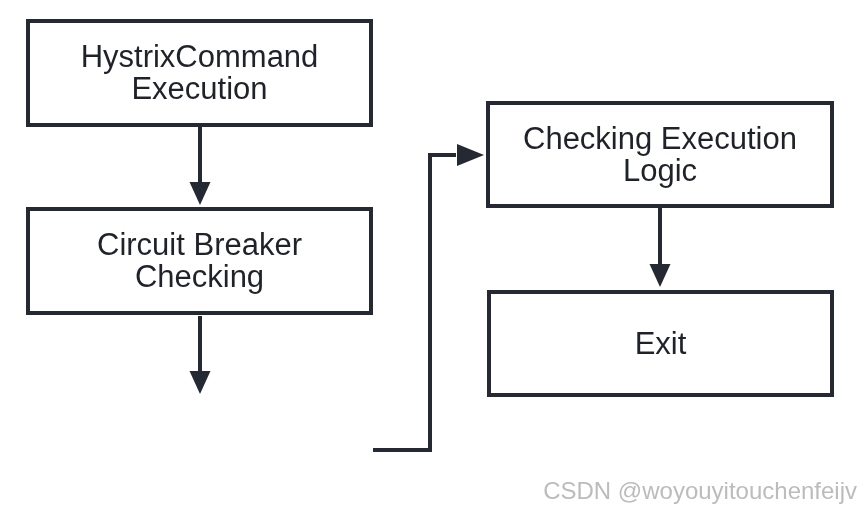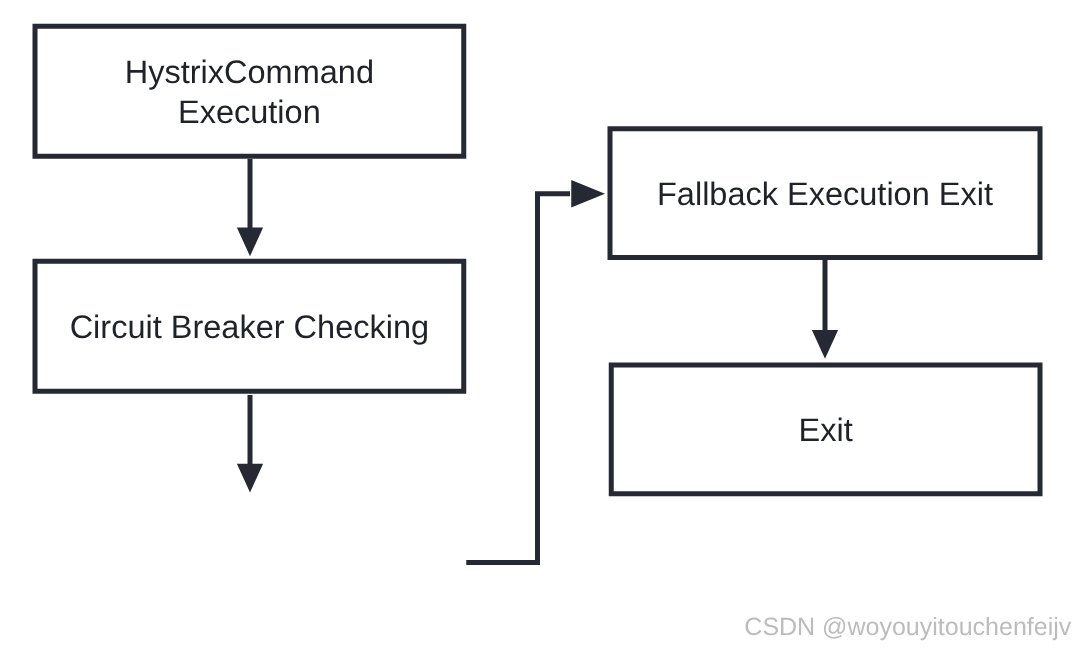--- a/index.html
+++ b/index.html
@@ -35,34 +35,34 @@
   }
   .node {
     position: absolute;
     background: var(--background);
     border: 4px solid var(--line);
     display: flex;
     align-items: center;
     justify-content: center;
     text-align: center;
     color: var(--text);
-    font-size: 26px;
+    font-size: 31px;
     line-height: 32px;
   }
   .node-label { white-space: pre-line; }
   .node-hystrix  { left: 26px;  top: 19px;  width: 347px; height: 108px; }
   .node-circuit  { left: 26px;  top: 207px; width: 347px; height: 108px; }
   .node-isopen   { left: 26px;  top: 396px; width: 347px; height: 110px; }
   .node-fallback { left: 486px; top: 101px; width: 348px; height: 107px; }
   .node-exit     { left: 487px; top: 290px; width: 347px; height: 107px; }
   .watermark {
     position: absolute;
     right: 11px;
-    top: 491px;
-    font-size: 20px;
+    top: 477px;
+    font-size: 24px;
     color: var(--watermark);
     white-space: nowrap;
   }
 </style>
 </head>
 <body>
 
 <div class="canvas">
 
   <svg class="edges" viewBox="0 0 868 532" xmlns="http://www.w3.org/2000/svg">
@@ -88,21 +88,21 @@
     <span class="node-label">HystrixCommand
 Execution</span>
   </div>
 
   <div class="node node-circuit">
     <span class="node-label">Circuit Breaker Checking</span>
   </div>
 
 
   <div class="node node-fallback">
-    <span class="node-label">Fallback Execution Exit</span>
+    <span class="node-label">Checking Execution Logic</span>
   </div>
 
   <div class="node node-exit">
     <span class="node-label">Exit</span>
   </div>
 
   <div class="watermark">CSDN @woyouyitouchenfeijv</div>
 
 </div>
 

